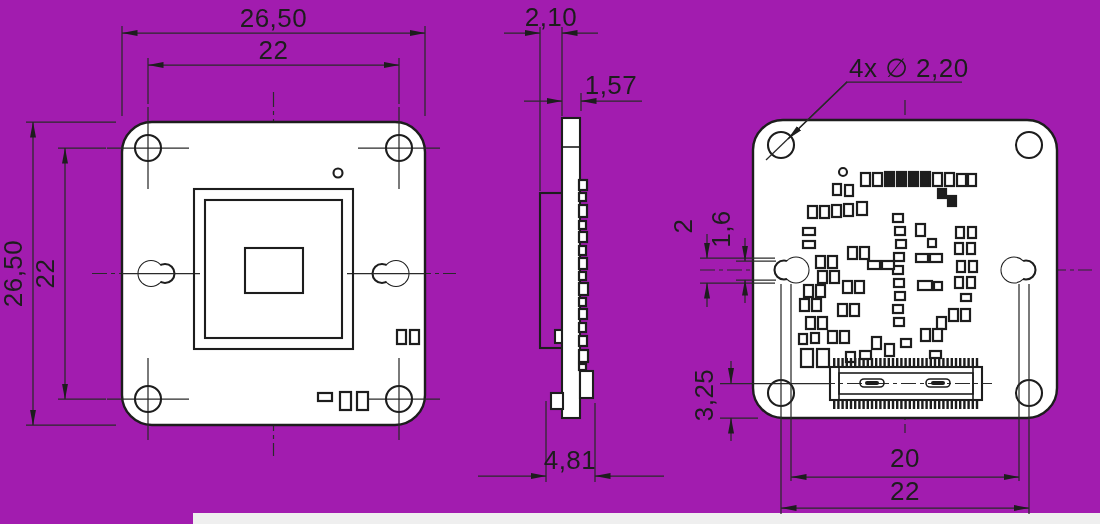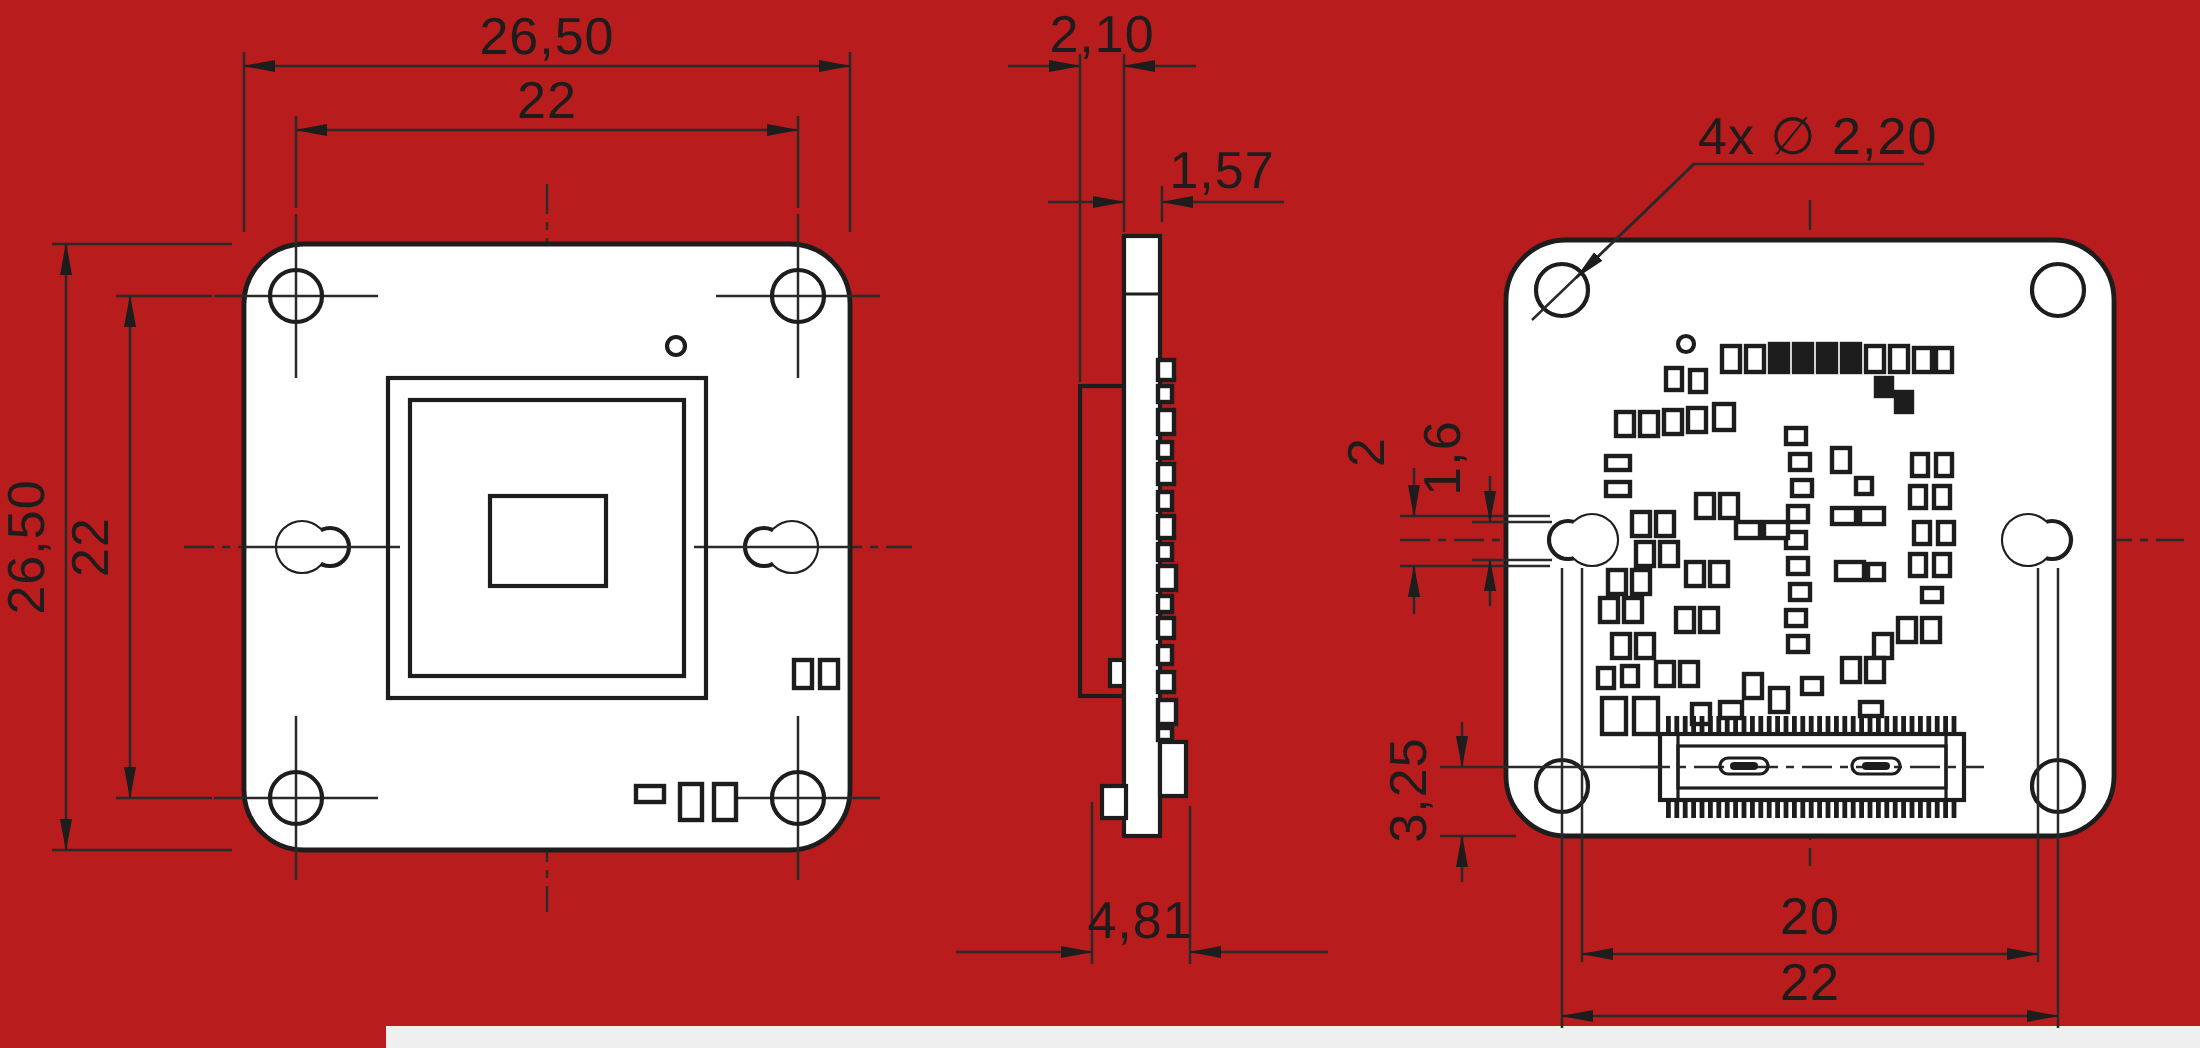--- a/index.html
+++ b/index.html
@@ -1,16 +1,16 @@
 <!DOCTYPE html>
 <html><head>
 <meta charset="utf-8">
 <style>
   html,body{margin:0;padding:0;background:#fff;}
-  .canvas{position:relative;width:1100px;height:524px;background:#b91c1c;overflow:hidden;
+  .canvas{position:relative;width:1100px;height:524px;background:#a21caf;overflow:hidden;
           font-family:"Liberation Sans","DejaVu Sans",sans-serif;}
   svg text{font-family:"Liberation Sans","DejaVu Sans",sans-serif;font-size:26px;fill:#1d1d1d;letter-spacing:0.5px;}
   .outline{fill:#fff;stroke:#1d1d1d;stroke-width:2.4;stroke-linejoin:round;}
   .o2{fill:none;stroke:#1d1d1d;stroke-width:2.1;}
   .o16{fill:none;stroke:#1d1d1d;stroke-width:1.6;}
   .fillw{fill:#fff;stroke:#1d1d1d;stroke-width:2.1;}
   .thin{stroke:#2a2a2a;stroke-width:1.25;fill:none;}
   .dim{stroke:#2a2a2a;stroke-width:1.25;fill:none;}
   .cl{stroke:#2a2a2a;stroke-width:1.2;fill:none;stroke-dasharray:15 4 4 4;}
   .cmp{fill:#fff;stroke:#1d1d1d;stroke-width:2.2;}

